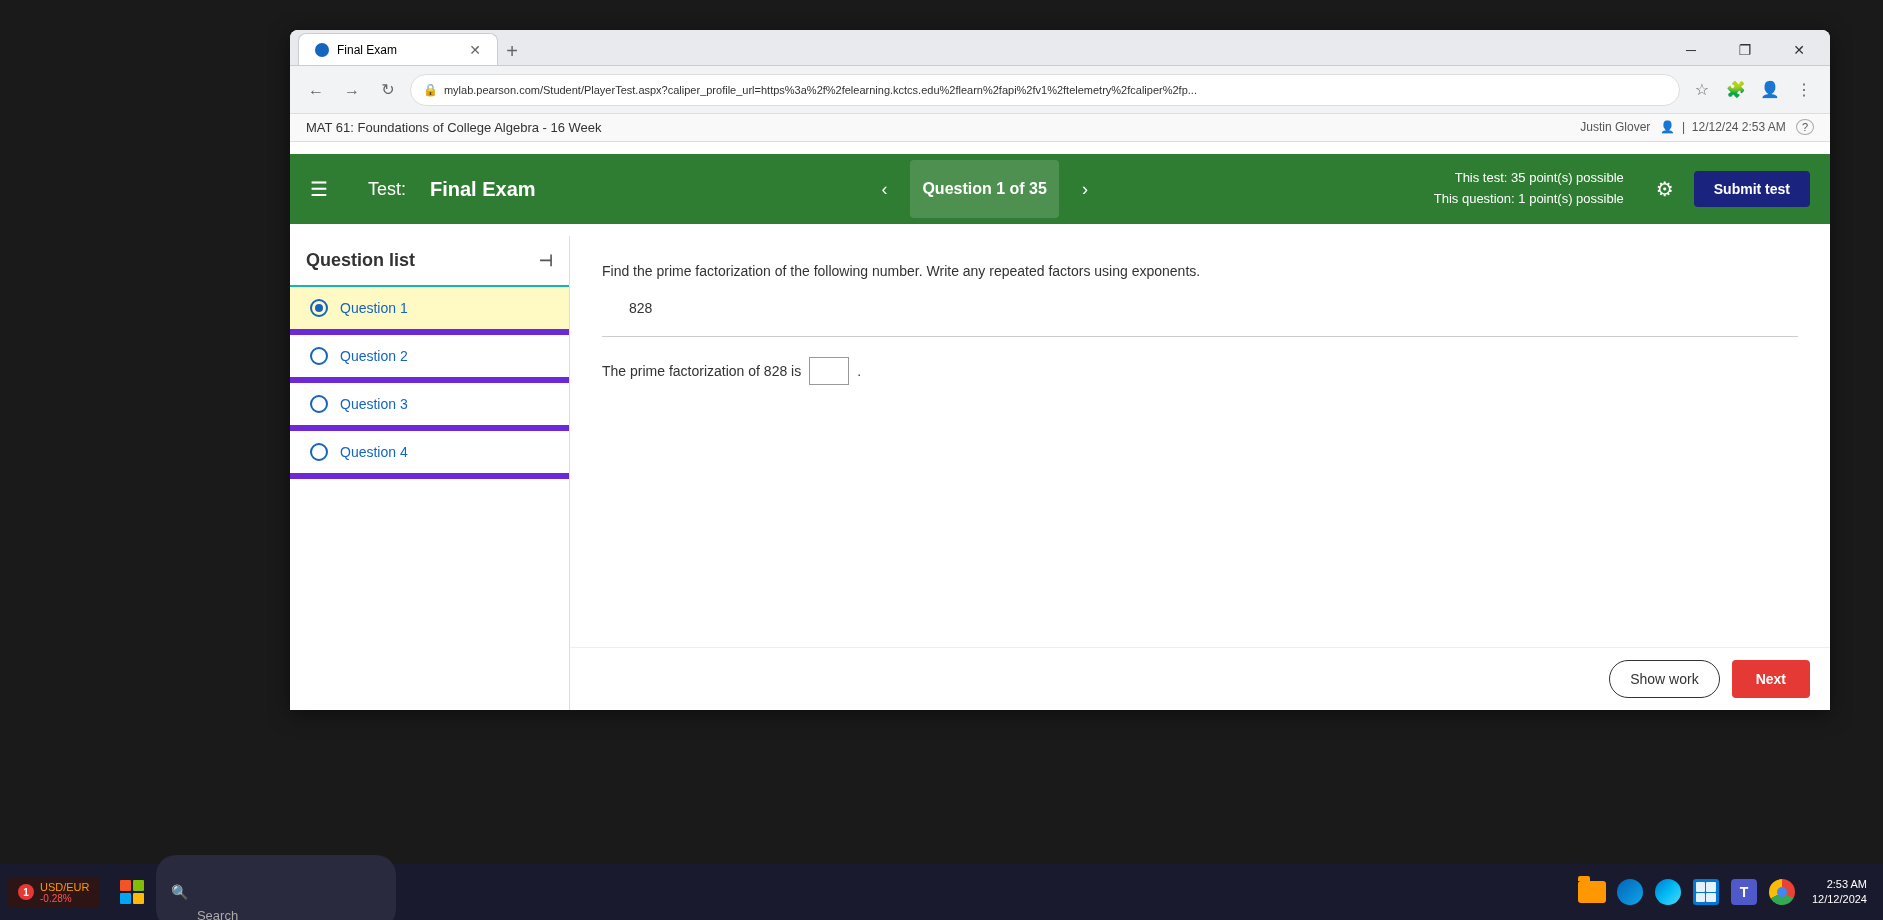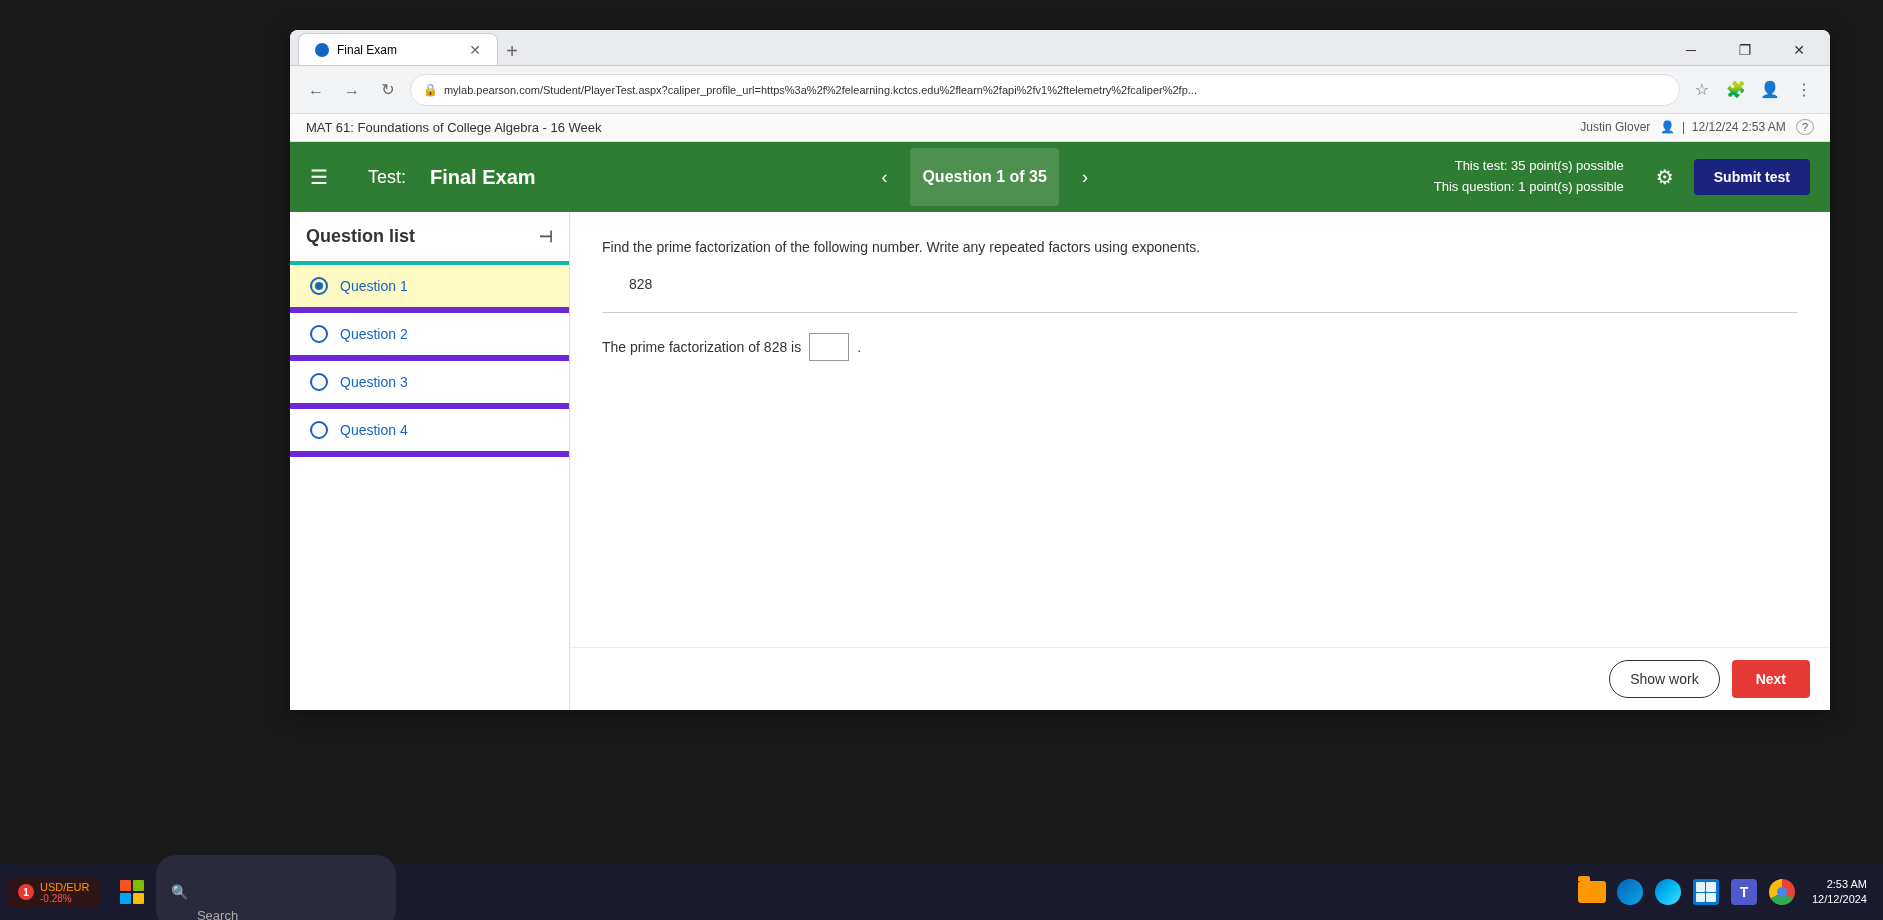--- a/index.html
+++ b/index.html
@@ -122,20 +122,21 @@
       font-size: 12px;
       color: #555;
     }
 
     
     .page-content {
       flex: 1;
       display: flex;
       flex-direction: column;
       overflow: hidden;
+      gap: 12px;
     }
 
     
     .test-header {
       background: #2e7d32;
       color: #fff;
       display: flex;
       align-items: center;
       padding: 0 20px;
       height: 70px;
@@ -190,21 +191,21 @@
       flex-direction: column;
       overflow: hidden;
     }
     .sidebar-header {
       display: flex;
       align-items: center;
       padding: 14px 16px;
       font-size: 18px;
       font-weight: bold;
       color: #333;
-      border-bottom: 4px solid #14b8a6;
+      border-bottom: 2px solid #14b8a6;
     }
     .collapse-icon {
       margin-left: auto;
       cursor: pointer;
       color: #555;
       font-size: 16px;
     }
     .question-list {
       flex: 1;
       overflow-y: auto;

